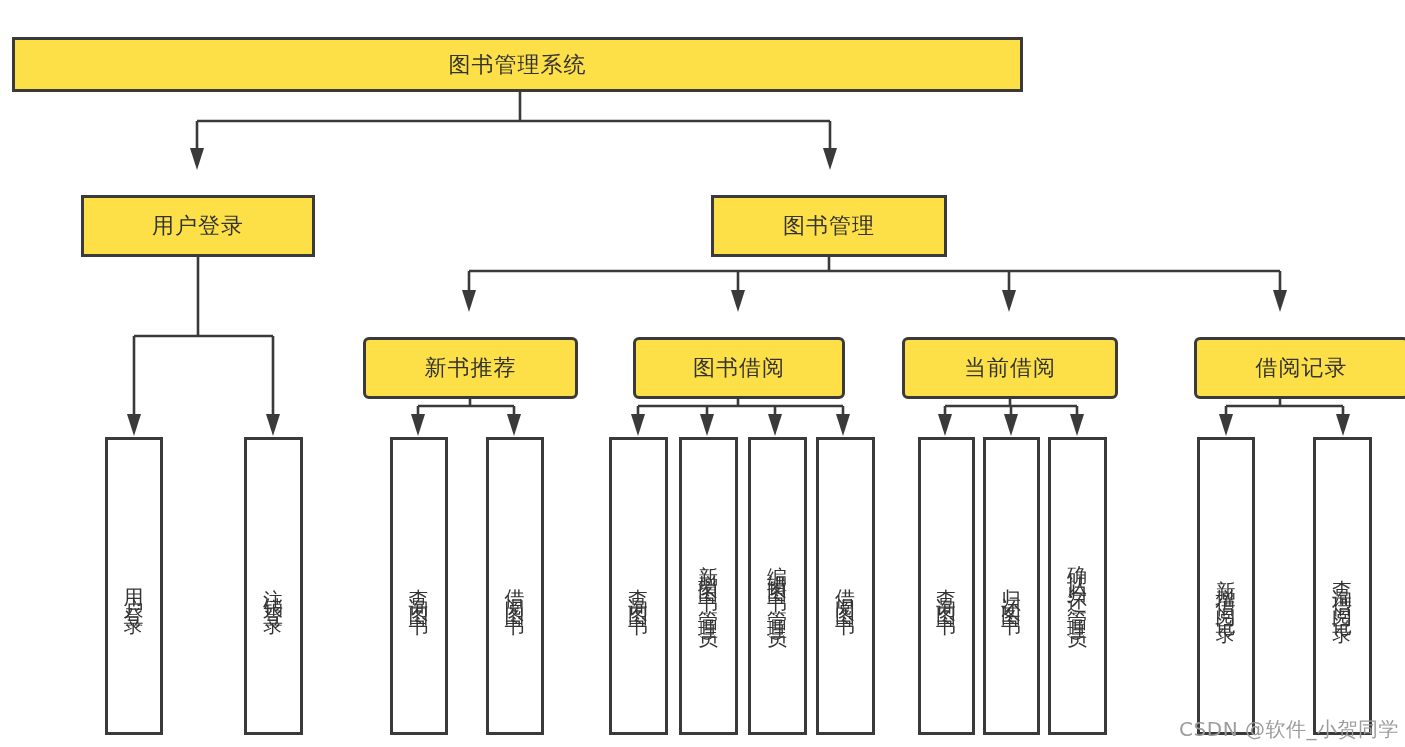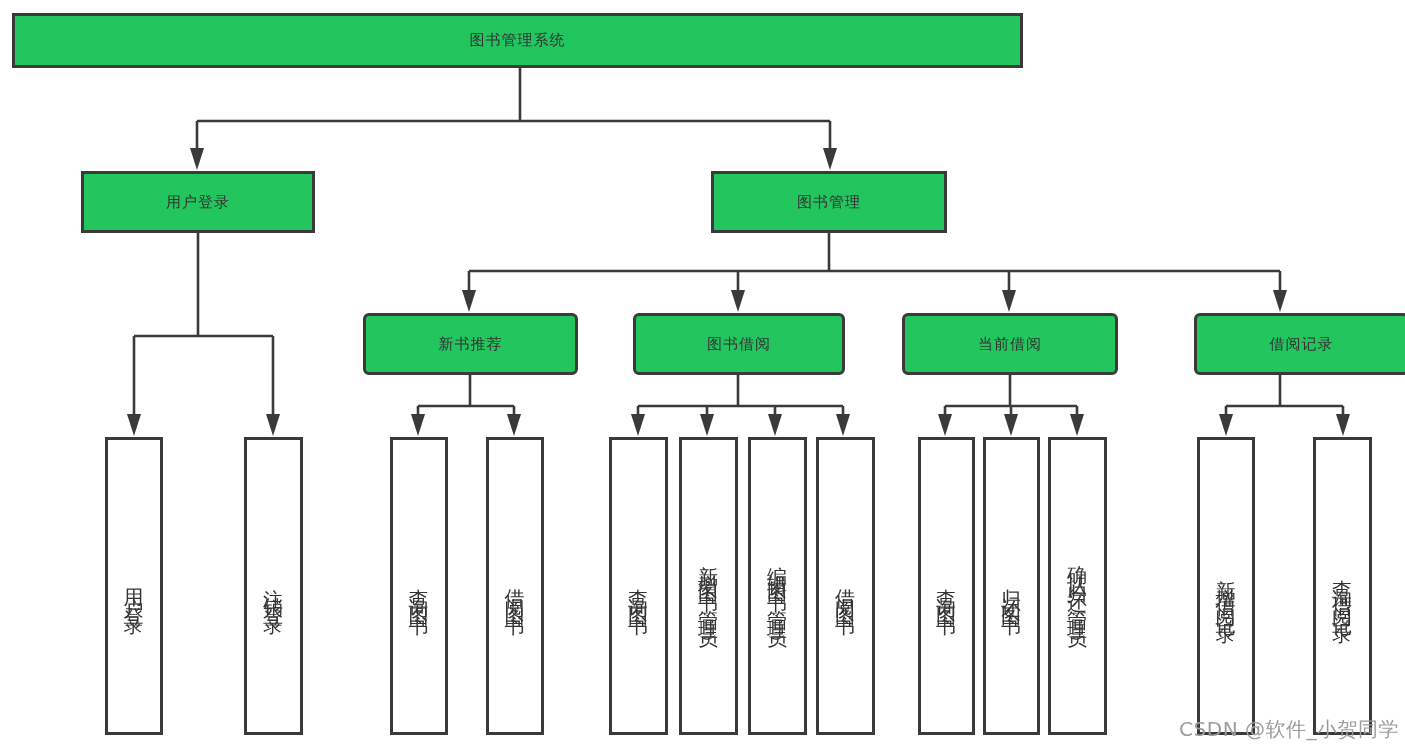--- a/index.html
+++ b/index.html
@@ -8,24 +8,24 @@
     --wm:#9c9c9c;
     --bg:#ffffff;
   }
   html,body{margin:0;padding:0;background:#fff;}
   body{font-family:"DejaVu Sans",sans-serif;}
   .canvas{
     position:relative;width:1405px;height:747px;background:var(--bg);overflow:hidden;
   }
   .canvas svg{position:absolute;left:0;top:0;z-index:1;}
   .hbox{
-    position:absolute;box-sizing:border-box;background:#22c55e;
+    position:absolute;box-sizing:border-box;background:#fde047;
     border:3px solid var(--line);
     display:flex;align-items:center;justify-content:center;
-    color:var(--ink);font-size:15px;letter-spacing:1px;z-index:2;
+    color:var(--ink);font-size:22px;letter-spacing:1px;z-index:2;margin-top:24px;
   }
   .root-box{left:12px;top:13px;width:1011px;height:55px;}
   .row2{top:171px;height:62px;}
   .row3{top:313px;height:62px;border-radius:6px;}
   .leaf{
     position:absolute;top:437px;height:298px;box-sizing:border-box;background:#fff;
     border:3px solid var(--line);
     display:flex;align-items:center;justify-content:center;
     color:var(--ink);z-index:2;
   }

